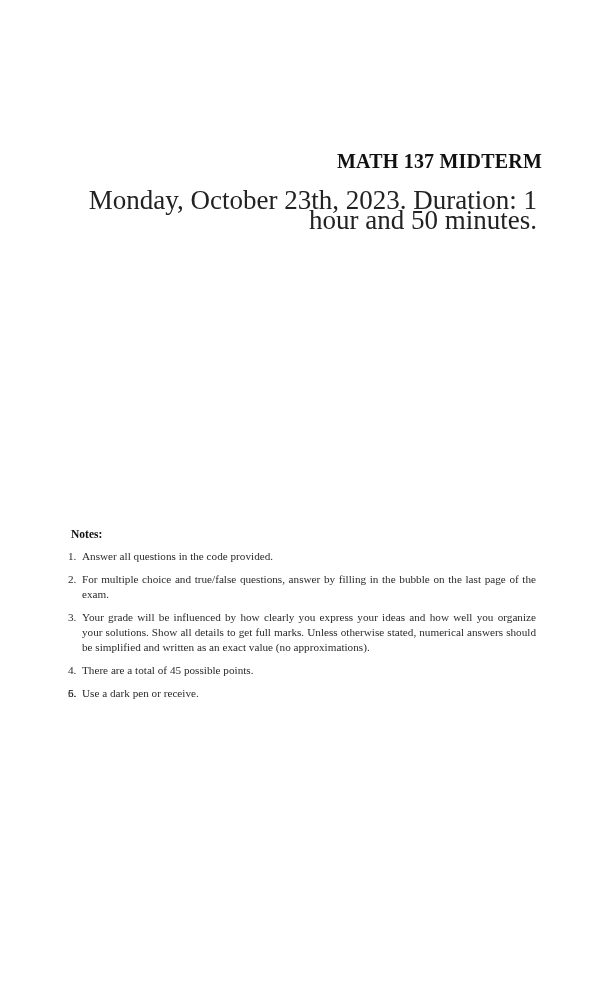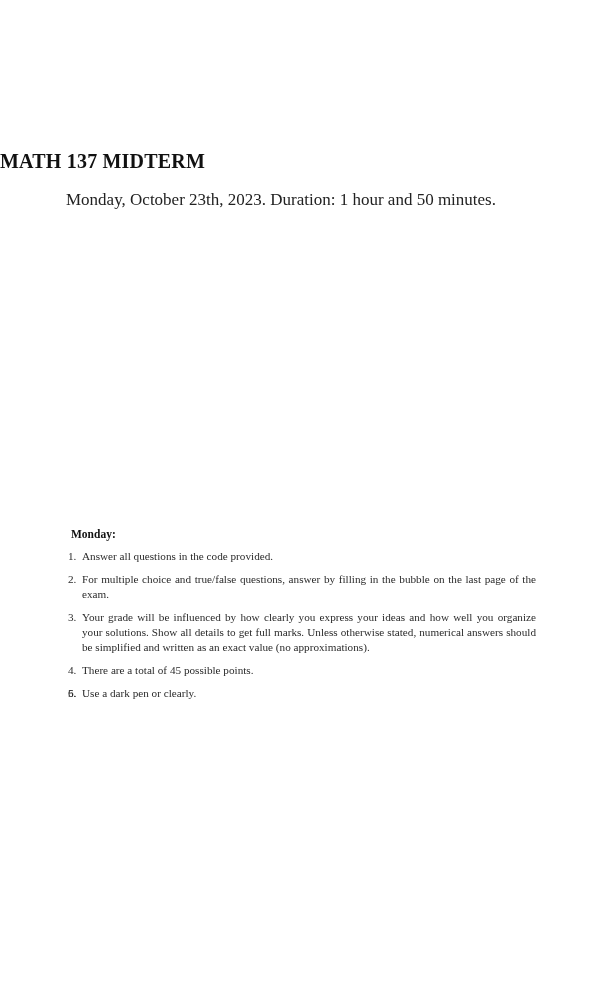--- a/index.html
+++ b/index.html
@@ -20,36 +20,36 @@
       left: 0; top: 0;
       width: 603px;
       height: 994px;
       background: #ffffff;
     }
     .title {
       position: absolute;
       left: 0;
       width: 542px;
       top: 150px;
-      text-align: left;
+      text-align: right;
       font-family: "Liberation Serif", serif;
       font-weight: bold;
       font-size: 20px;
       letter-spacing: 0.2px;
       margin: 0;
       color: #111;
     }
     .subtitle {
       position: absolute;
       left: 66px;
       width: 471px;
       top: 190px;
-      text-align: left;
+      text-align: right;
       font-family: "Liberation Serif", serif;
-      font-size: 17px;
+      font-size: 27px;
       line-height: 20px;
       margin: 0;
       color: #222;
     }
     .notes {
       position: absolute;
       left: 68px;
       top: 526px;
       width: 468px;
       font-family: "Liberation Serif", serif;
@@ -83,21 +83,21 @@
     }
   </style>
 </head>
 <body>
 
 <div class="page">
   <h1 class="title">MATH 137 MIDTERM</h1>
   <p class="subtitle">Monday, October 23th, 2023. Duration: 1 hour and 50 minutes.</p>
 
   <div class="notes">
-    <div class="notes-heading">Monday:</div>
+    <div class="notes-heading">Notes:</div>
     <ol class="notes-list">
       <li class="note-item">
         <span class="note-num">1.</span>
         <span>Answer all questions in the code provided.</span>
       </li>
       <li class="note-item">
         <span class="note-num">2.</span>
         <span>For multiple choice and true/false questions, answer by filling in the bubble on the last page of the exam.</span>
       </li>
       <li class="note-item">
@@ -106,17 +106,17 @@
       </li>
       <li class="note-item">
         <span class="note-num">4.</span>
         <span>There are a total of 45 possible points.</span>
       </li>
       <li class="note-item">
         <span class="note-num">5.</span>
       </li>
       <li class="note-item">
         <span class="note-num">6.</span>
-        <span>Use a dark pen or clearly.</span>
+        <span>Use a dark pen or receive.</span>
       </li>
     </ol>
   </div>
 </div>
 
 </body></html>

